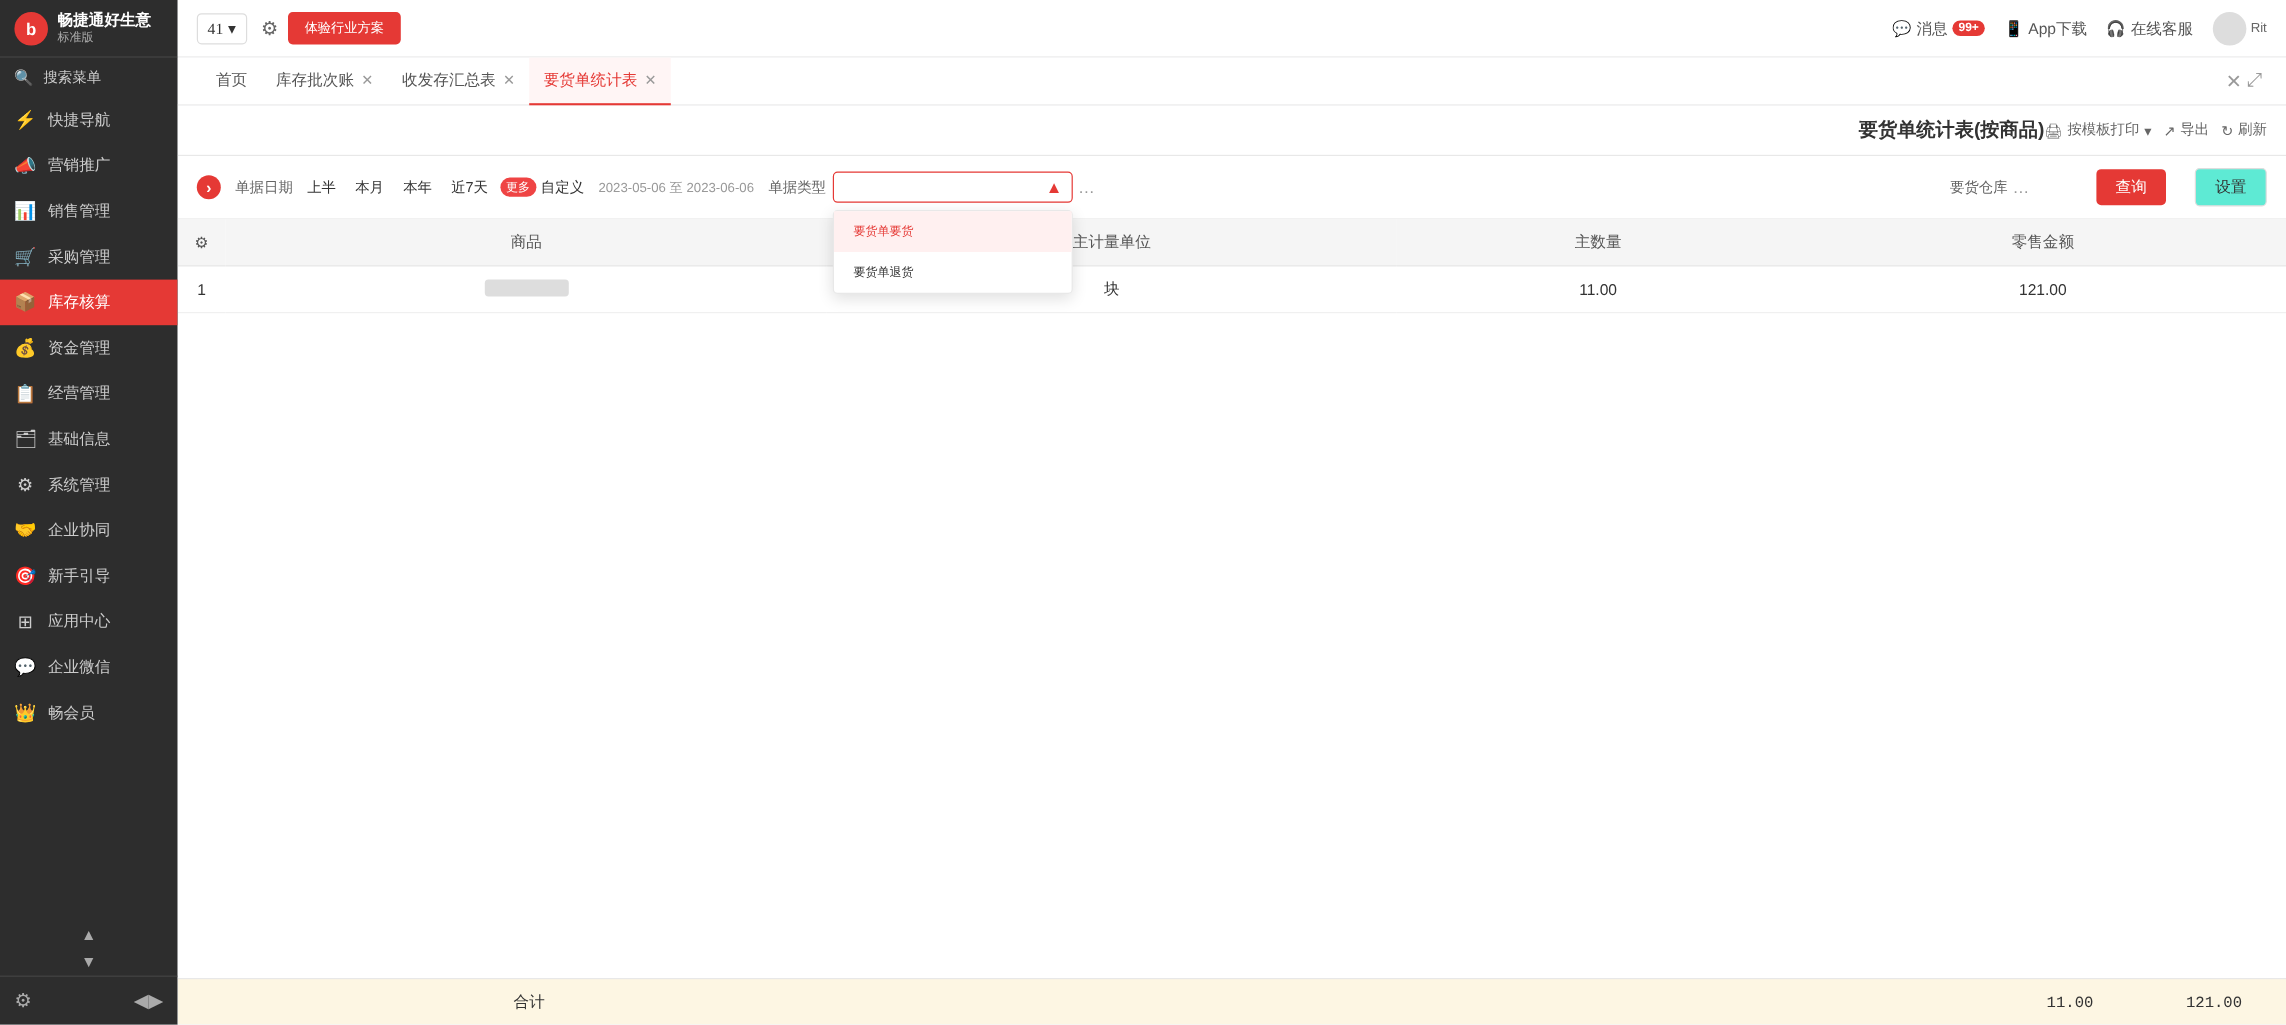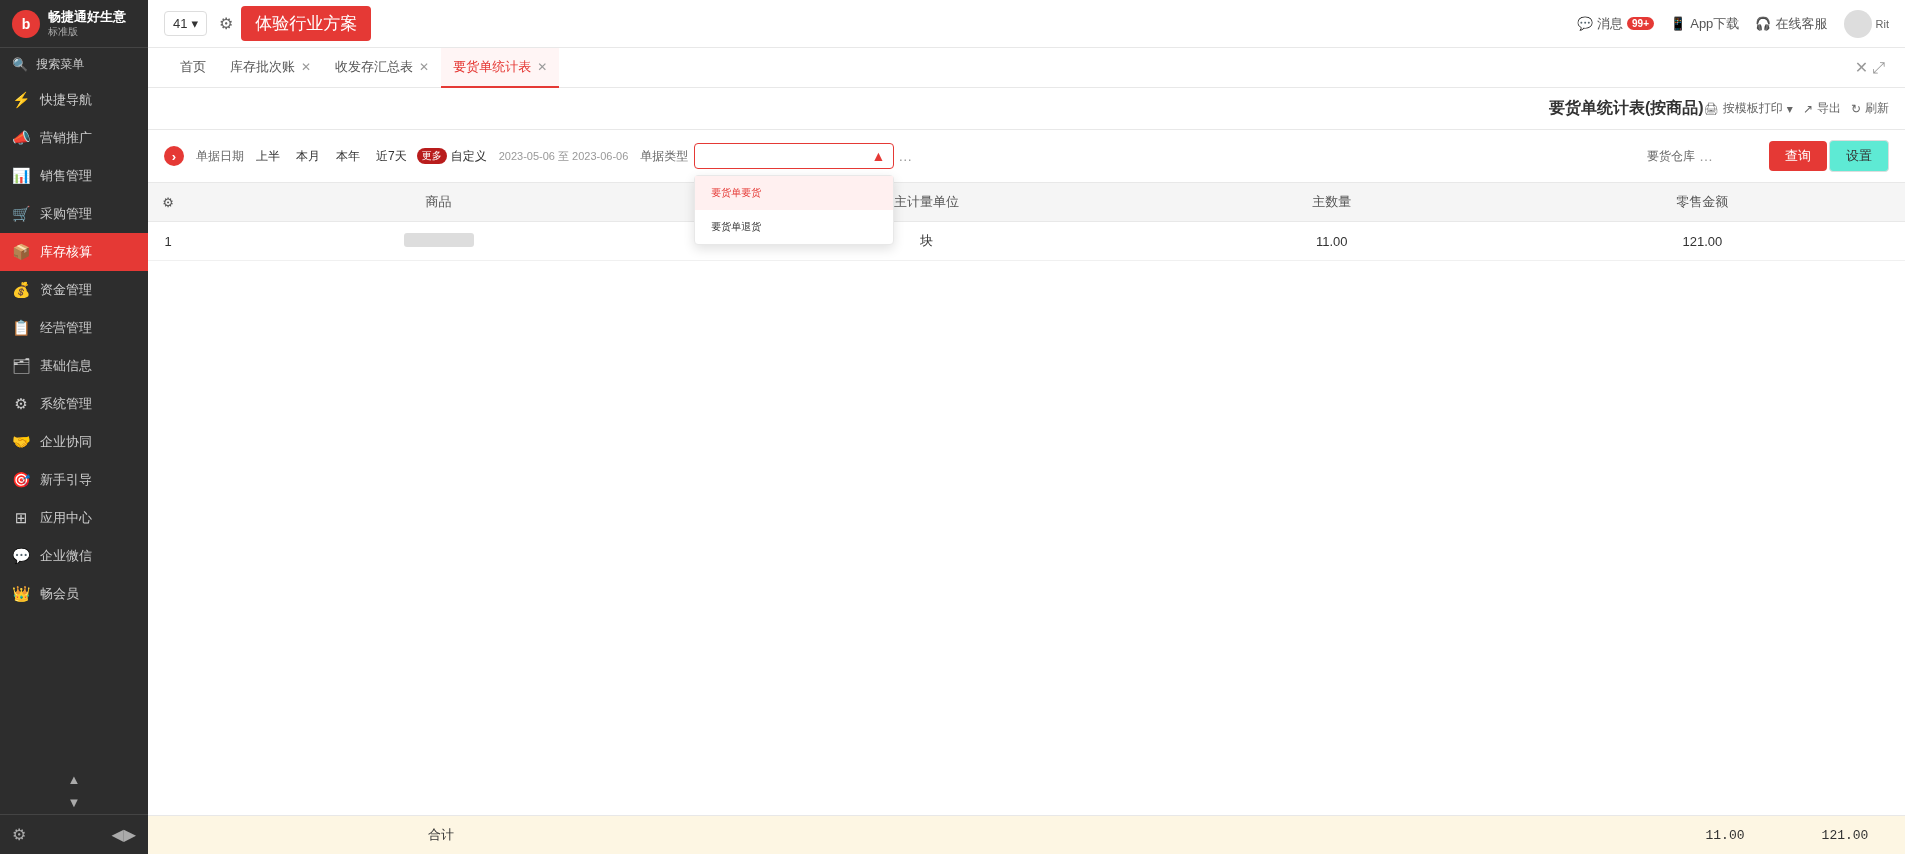--- a/index.html
+++ b/index.html
@@ -70,30 +70,30 @@
     .main {
       flex: 1; display: flex; flex-direction: column; height: 100%; overflow: hidden;
     }
 
     
     .topbar {
       background: #fff; display: flex; align-items: center;
       padding: 0 16px; height: 48px; border-bottom: 1px solid #e8e8e8;
       flex-shrink: 0;
     }
-    .topbar-left { display: flex; align-items: center; gap: 8px; flex: 1; }
+    .topbar-left { display: flex; align-items: center; gap: 8px; flex: 1; font-family: Liberation Serif, serif; }
     .topbar-store {
       display: flex; align-items: center; gap: 4px;
       font-size: 13px; color: #333; cursor: pointer;
       border: 1px solid #ddd; border-radius: 4px; padding: 4px 8px;
     }
     .topbar-gear { color: #666; cursor: pointer; font-size: 16px; margin-left: 4px; }
     .topbar-trial {
       background: #e53935; color: #fff; border: none; border-radius: 4px;
-      padding: 6px 14px; font-size: 17px; cursor: pointer; font-family: inherit;
+      padding: 6px 14px; font-size: 11px; cursor: pointer; font-family: inherit;
     }
     .topbar-right {
       display: flex; align-items: center; gap: 16px; font-size: 13px; color: #555;
     }
     .topbar-right-item { display: flex; align-items: center; gap: 4px; cursor: pointer; }
     .badge {
       background: #e53935; color: #fff; border-radius: 10px;
       font-size: 10px; padding: 1px 5px; font-weight: bold;
     }
     .topbar-avatar {
@@ -151,21 +151,21 @@
       cursor: pointer; font-size: 13px; font-weight: bold;
     }
     .filter-group { display: flex; align-items: center; gap: 6px; }
     .filter-label { font-size: 12px; color: #666; white-space: nowrap; }
     .filter-dates { display: flex; gap: 4px; align-items: center; }
     .filter-date-btn {
       font-size: 12px; color: #333; cursor: pointer; padding: 2px 6px;
       border-radius: 3px;
     }
     .filter-date-badge {
-      background: #b91c1c; color: #fff; border-radius: 10px;
+      background: #ef4444; color: #fff; border-radius: 10px;
       font-size: 10px; padding: 1px 5px; cursor: pointer;
     }
     .filter-date-custom { font-size: 12px; color: #333; cursor: pointer; }
     .filter-date-range { font-size: 11px; color: #999; }
 
     .filter-dropdown-wrap {
       position: relative; display: flex; align-items: center;
     }
     .filter-dropdown {
       border: 1px solid #e53935; border-radius: 4px; padding: 4px 8px;
@@ -186,21 +186,21 @@
     }
     .dropdown-item.selected { background: #fff0f0; color: #e53935; }
 
     .filter-warehouse {
       display: flex; align-items: center; gap: 4px; font-size: 12px; color: #666;
       margin-left: auto;
       text-align: right;
     }
     .filter-warehouse-label { white-space: nowrap; }
 
-    .filter-actions { display: flex; gap: 2px; align-items: center; padding-left: 44px; }
+    .filter-actions { display: flex; gap: 24px; align-items: center; padding-left: 44px; }
     .btn-query {
       background: #e53935; color: #fff; border: none; border-radius: 4px;
       padding: 6px 16px; font-size: 13px; cursor: pointer; font-family: inherit;
     }
     .btn-settings {
       background: #5eead4; color: #333; border: 1px solid #ddd; border-radius: 4px;
       padding: 6px 16px; font-size: 13px; cursor: pointer; font-family: Liberation Serif, serif;
     }
 
     

